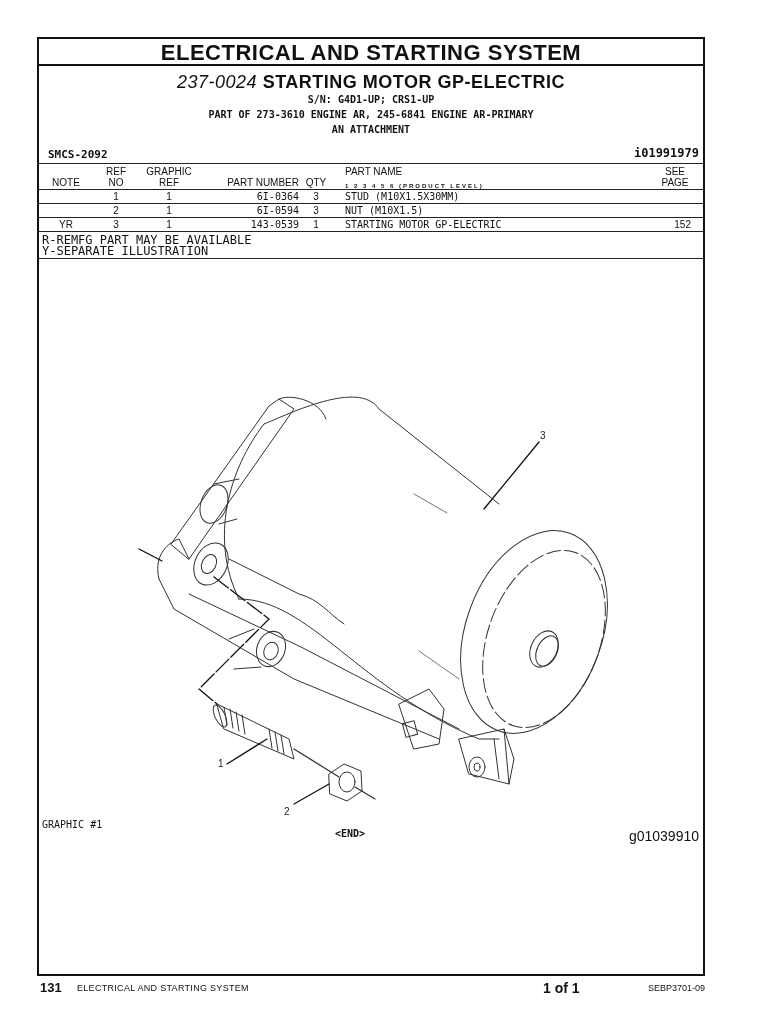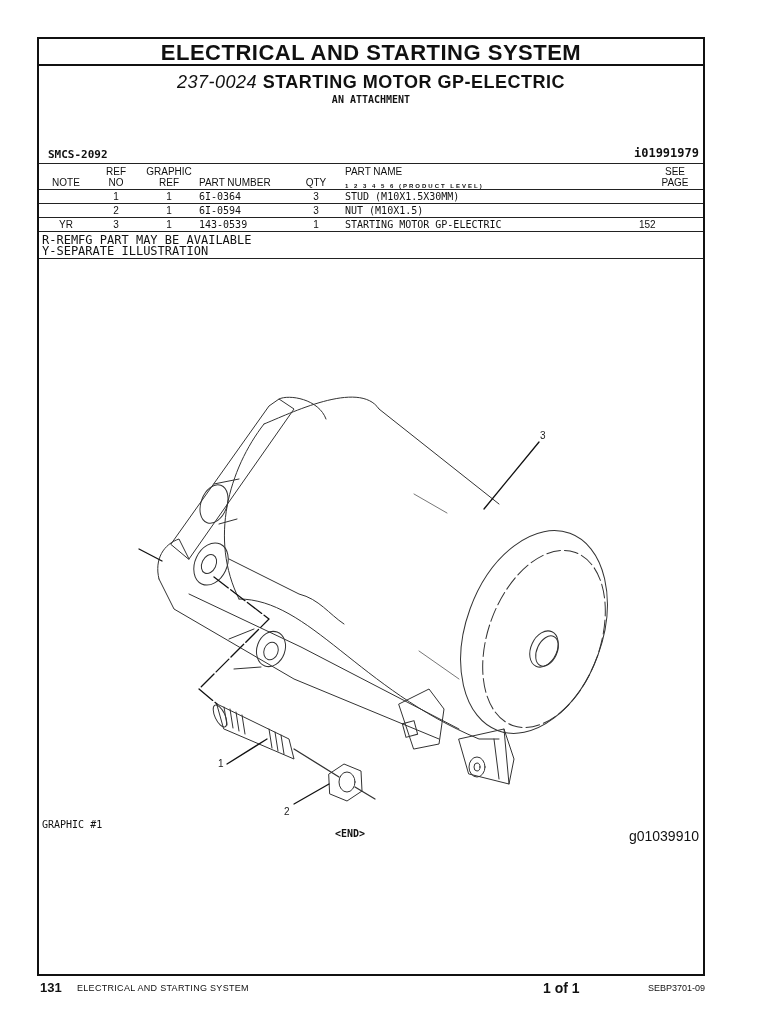--- a/index.html
+++ b/index.html
@@ -13,21 +13,21 @@
   .head { position:absolute; left:0; top:27px; width:664px; text-align:center; }
   .group-title { margin-top:6px; font-size:18px; font-weight:bold; line-height:20px; letter-spacing:0.5px; }
   .group-title .num { font-style:italic; font-weight:normal; }
   .sub { font-family:"DejaVu Sans Mono", monospace; font-size:10px; font-weight:bold; line-height:15px; }
   .smcs { position:absolute; left:9px; top:109px; font-family:"DejaVu Sans Mono", monospace; font-weight:bold; font-size:11px; }
   .illus-id { position:absolute; right:4px; top:107px; font-family:"DejaVu Sans Mono", monospace; font-weight:bold; font-size:12px; }
   .hline { position:absolute; left:0; width:664px; border-top:1px solid #222; }
   .cell { position:absolute; font-size:10px; line-height:12px; white-space:nowrap; }
   .mono { font-family:"DejaVu Sans Mono", monospace; }
   .c { text-align:center; }
-  .r { }
+  .r { text-align:right; }
   .bold { font-weight:normal; }
   .tiny { font-size:6px; font-weight:bold; letter-spacing:2px; }
   .notes { position:absolute; left:3px; top:196px; font-family:"DejaVu Sans Mono", monospace; font-size:12px; line-height:11px; }
   .graphic-label { position:absolute; left:3px; top:780px; font-family:"DejaVu Sans Mono", monospace; font-size:10px; }
   .end-label { position:absolute; left:296px; top:780px; font-family:"DejaVu Sans Mono", monospace; font-size:10px; font-weight:bold;margin-top:9px; }
   .graphic-id { position:absolute; right:4px; top:780px; font-size:14px;margin-top:9px; }
   .illus { position:absolute; left:0; top:0; }
   .footer { position:absolute; top:980px; left:40px; width:665px; height:20px; font-size:10px; }
   .footer .pg { position:absolute; left:0; top:0; font-weight:bold; font-size:13px; }
   .footer .sec { position:absolute; left:37px; top:3px; font-size:9px; letter-spacing:0.3px; }
@@ -38,20 +38,22 @@
 <body>
 
 <div class="frame">
   <div class="title-bar">ELECTRICAL AND STARTING SYSTEM</div>
 
   <div class="head">
     <div class="group-title">
       <span class="num">237-0024</span>
       <span>STARTING MOTOR GP-ELECTRIC</span>
     </div>
+    <div class="sub">S/N: G4D1-UP; CRS1-UP</div>
+    <div class="sub">PART OF 273-3610 ENGINE AR, 245-6841 ENGINE AR-PRIMARY</div>
     <div class="sub">AN ATTACHMENT</div>
   </div>
 
   <div class="smcs">SMCS-2092</div>
   <div class="illus-id">i01991979</div>
 
   <div class="hline" style="top:124px;"></div>
   <div class="hline" style="top:150px;"></div>
   <div class="hline" style="top:164px;"></div>
   <div class="hline" style="top:178px;"></div>

